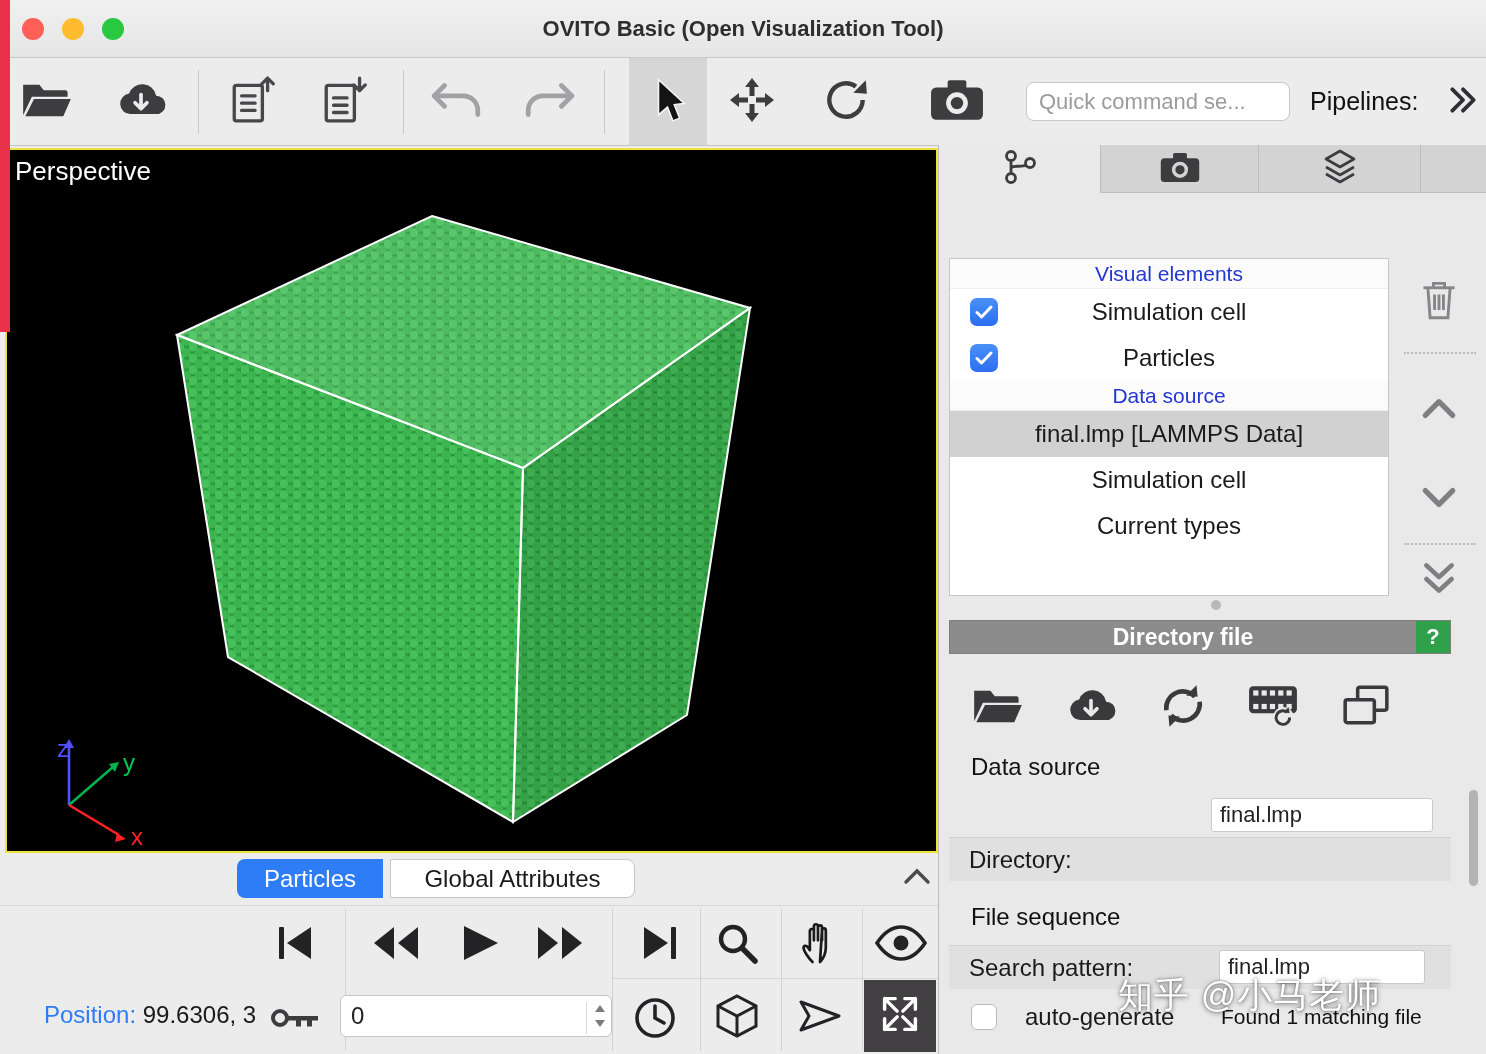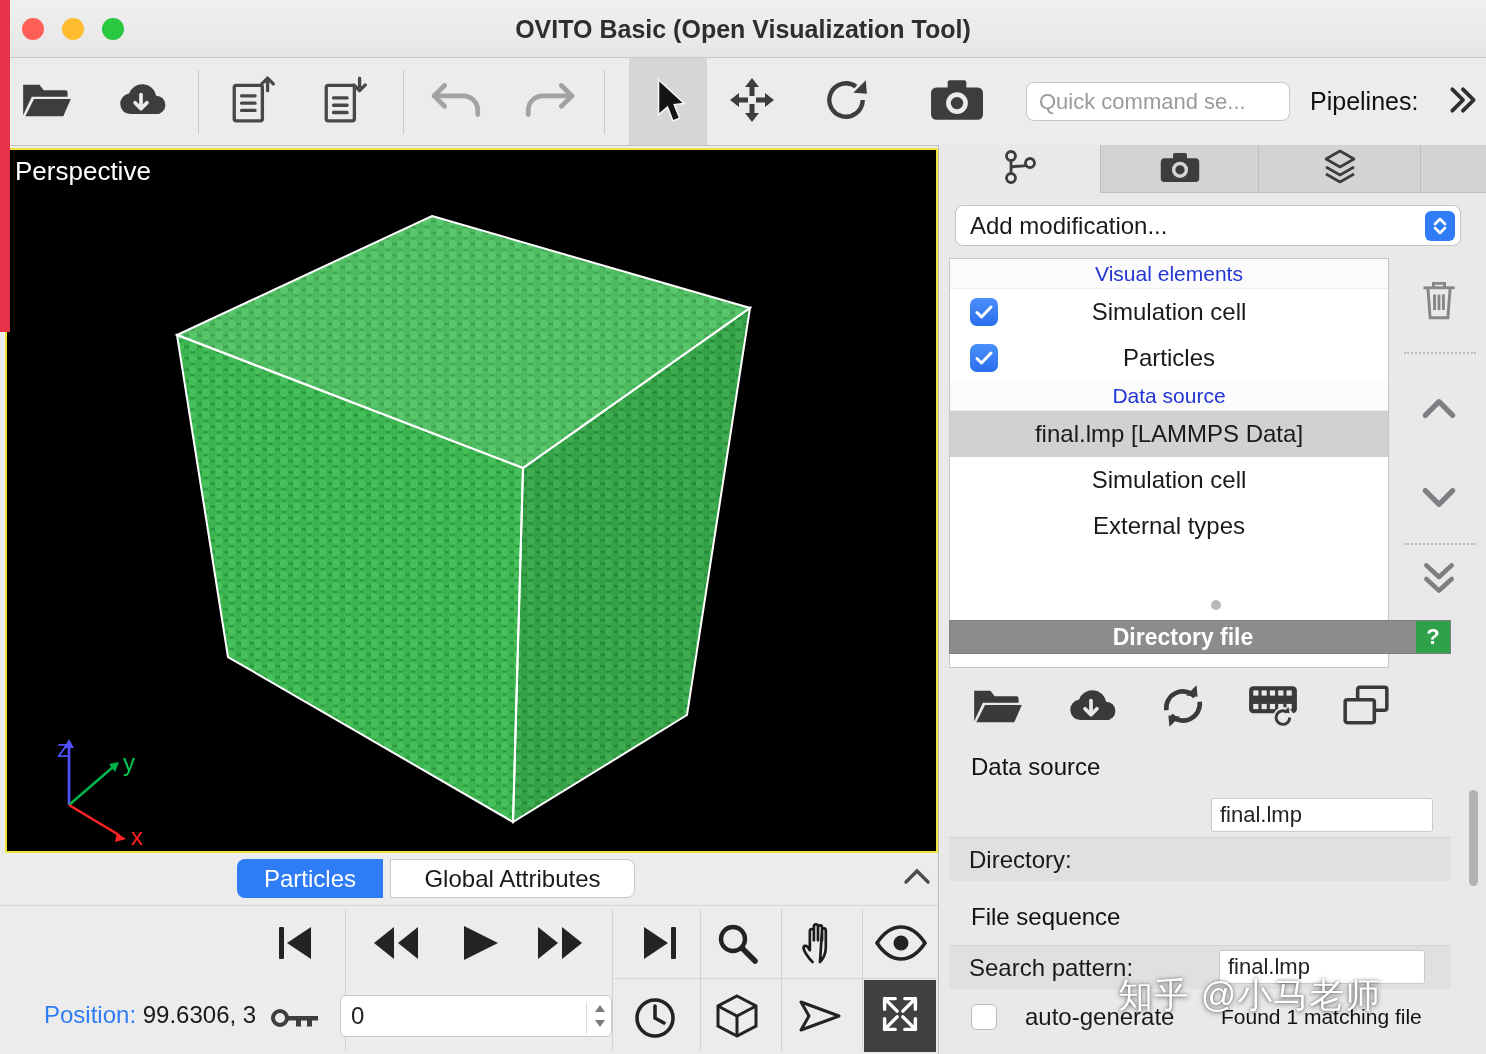--- a/index.html
+++ b/index.html
@@ -7,21 +7,21 @@
   body { font-family:"Liberation Sans", sans-serif; background:#ececec; position:relative; color:#1a1a1a; }
 
   
   .titlebar { position:absolute; left:0; top:0; width:1486px; height:58px;
     background:linear-gradient(#f0f0f0,#e6e6e6); border-bottom:1px solid #c9c9c9; }
   .tl { position:absolute; top:18px; width:22px; height:22px; border-radius:50%; }
   .tl.red { left:22px; background:#ff5f57; }
   .tl.yellow { left:62px; background:#febc2e; }
   .tl.green { left:102px; background:#28c840; }
   .win-title { position:absolute; left:0; right:0; top:0; height:58px; display:flex;
-    align-items:center; justify-content:center; font-size:25px; font-weight:bold; color:#2e2e2e; }
+    align-items:center; justify-content:center; font-size:22px; font-weight:bold; color:#2e2e2e; }
   .red-strip { position:absolute; left:0; top:0; width:10px; height:332px; background:#e73249; z-index:60; }
 
   
   .toolbar { position:absolute; left:0; top:58px; width:1486px; height:88px;
     background:#ececec; border-bottom:1px solid #c2c2c2; }
   .tbtn { position:absolute; top:0; height:87px; display:flex; align-items:center; justify-content:center; }
   .tsep { position:absolute; top:12px; height:64px; width:1px; background:#c9c9c9; }
   .tool-pressed { position:absolute; left:629px; top:0; width:78px; height:87px; background:#d6d6d6; }
   .quickcmd { position:absolute; left:1026px; top:24px; width:264px; height:39px; border:1px solid #c6c6c6;
     border-radius:8px; background:#fff; font-size:22px; padding:0 12px; color:#444;
@@ -61,21 +61,21 @@
   .rpanel { position:absolute; left:938px; top:145px; width:548px; height:909px;
     background:#e9e9e9; border-left:1px solid #bdbdbd; }
   .ptabs { position:absolute; left:0; top:0; width:548px; height:48px; background:#d3d3d3;
     border-bottom:1px solid #bdbdbd; display:flex; }
   .ptab { height:48px; display:flex; align-items:center; justify-content:center; border-right:1px solid #bdbdbd; }
   .ptab.active { background:#e9e9e9; border-bottom:1px solid #e9e9e9; margin-bottom:-1px; }
   .combo { position:absolute; left:16px; top:60px; width:506px; height:41px; background:#fff;
     border:1px solid #c3c3c3; border-radius:8px; display:flex; align-items:center; font-size:24px; padding-left:14px; }
   .combo-step { position:absolute; right:5px; top:5px; width:30px; height:30px; background:#2f7cf7;
     border-radius:6px; display:flex; align-items:center; justify-content:center; }
-  .pipelist { position:absolute; left:10px; top:113px; width:440px; height:410px; background:#fff;
+  .pipelist { position:absolute; left:10px; top:113px; width:440px; height:338px; background:#fff;
     border:1px solid #c6c6c6; }
   .lhead { height:30px; display:flex; align-items:center; justify-content:center; color:#2336d4;
     font-size:21px; background:#fbfbfb; border-bottom:1px solid #eee; }
   .lrow { height:46px; position:relative; display:flex; align-items:center; justify-content:center; font-size:24px; }
   .lrow.selected { background:#d1d1d1; }
   .chk { position:absolute; left:20px; top:9px; width:28px; height:28px; border-radius:7px;
     background:linear-gradient(#4a90f8,#2a6ef0); display:flex; align-items:center; justify-content:center; }
   .chk-off { width:26px; height:26px; border-radius:6px; background:#fff; border:1px solid #b9b9b9; }
   .util-ic { position:absolute; left:462px; width:76px; display:flex; justify-content:center; }
   .dot-hr { position:absolute; left:465px; width:72px; border-top:2px dotted #bcbcbc; }
@@ -406,29 +406,20 @@
           <svg width="38" height="38" viewBox="0 0 38 38" fill="none" stroke="#3d3d3f" stroke-width="2.6" stroke-linejoin="round">
               <path d="M19 3l14 8-14 8L5 11z"></path>
               <path d="M5 19l14 8 14-8"></path>
               <path d="M5 26l14 8 14-8"></path>
             </svg>
         </span>
       </div>
       <div class="ptab" style="flex:1;border-right:none;"></div>
     </div>
 
-    <div class="combo">
-      <span>Add modification...</span>
-      <span class="combo-step">
-        <svg width="16" height="22" viewBox="0 0 16 20" fill="none" stroke="#fff" stroke-width="2.6" stroke-linecap="round" stroke-linejoin="round">
-            <path d="M3 8l5-5 5 5"></path>
-            <path d="M3 12l5 5 5-5"></path>
-          </svg>
-      </span>
-    </div>
 
     <div class="pipelist">
       <div class="lhead">Visual elements</div>
       <div class="lrow">
         <span class="chk">
           <svg width="18" height="14" viewBox="0 0 18 14" fill="none" stroke="#fff" stroke-width="3" stroke-linecap="round" stroke-linejoin="round">
               <path d="M2 7.5 6.5 12 16 2"></path>
             </svg>
         </span>
         <span>Simulation cell</span>
@@ -442,21 +433,21 @@
         <span>Particles</span>
       </div>
       <div class="lhead">Data source</div>
       <div class="lrow selected">
         <span>final.lmp [LAMMPS Data]</span>
       </div>
       <div class="lrow">
         <span>Simulation cell</span>
       </div>
       <div class="lrow">
-        <span>External types</span>
+        <span>Current types</span>
       </div>
     </div>
 
     <div class="util-ic" style="top:132px;">
       <svg width="40" height="46" viewBox="0 0 36 40" fill="none" stroke="#86868a" stroke-width="2.6">
           <path d="M4 9h28"></path>
           <path d="M13 9V5h10v4"></path>
           <path d="M8 9l2 27h16l2-27"></path>
           <path d="M14 15v14M18 15v14M22 15v14"></path>
         </svg>

